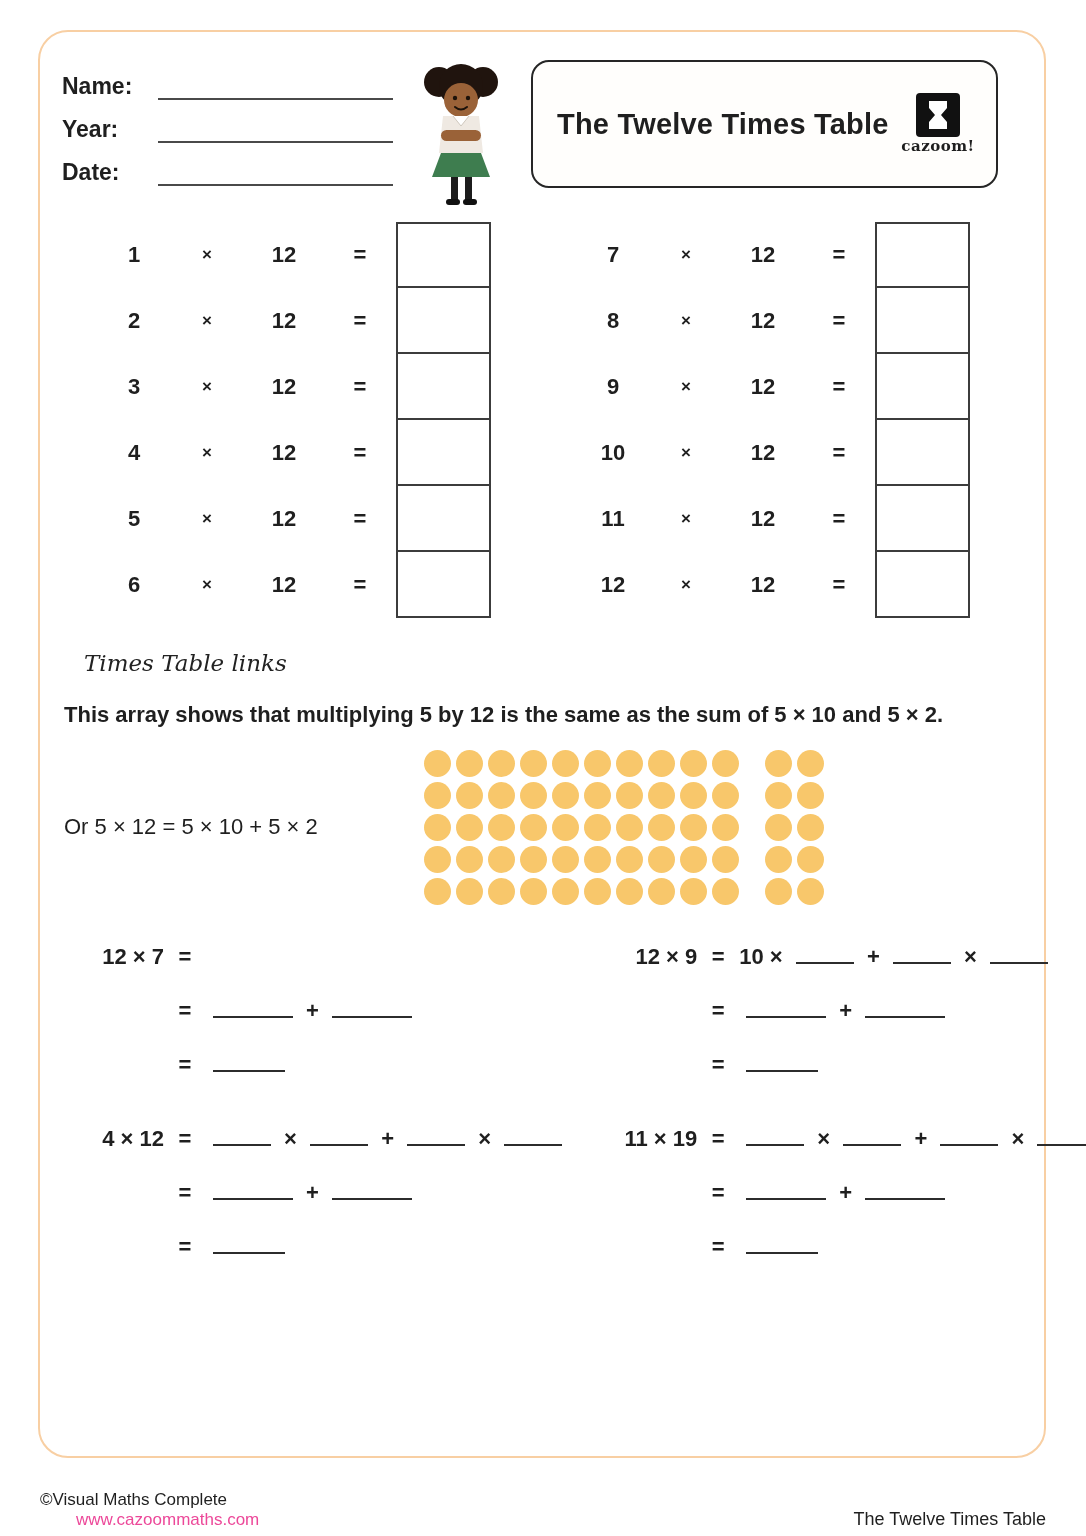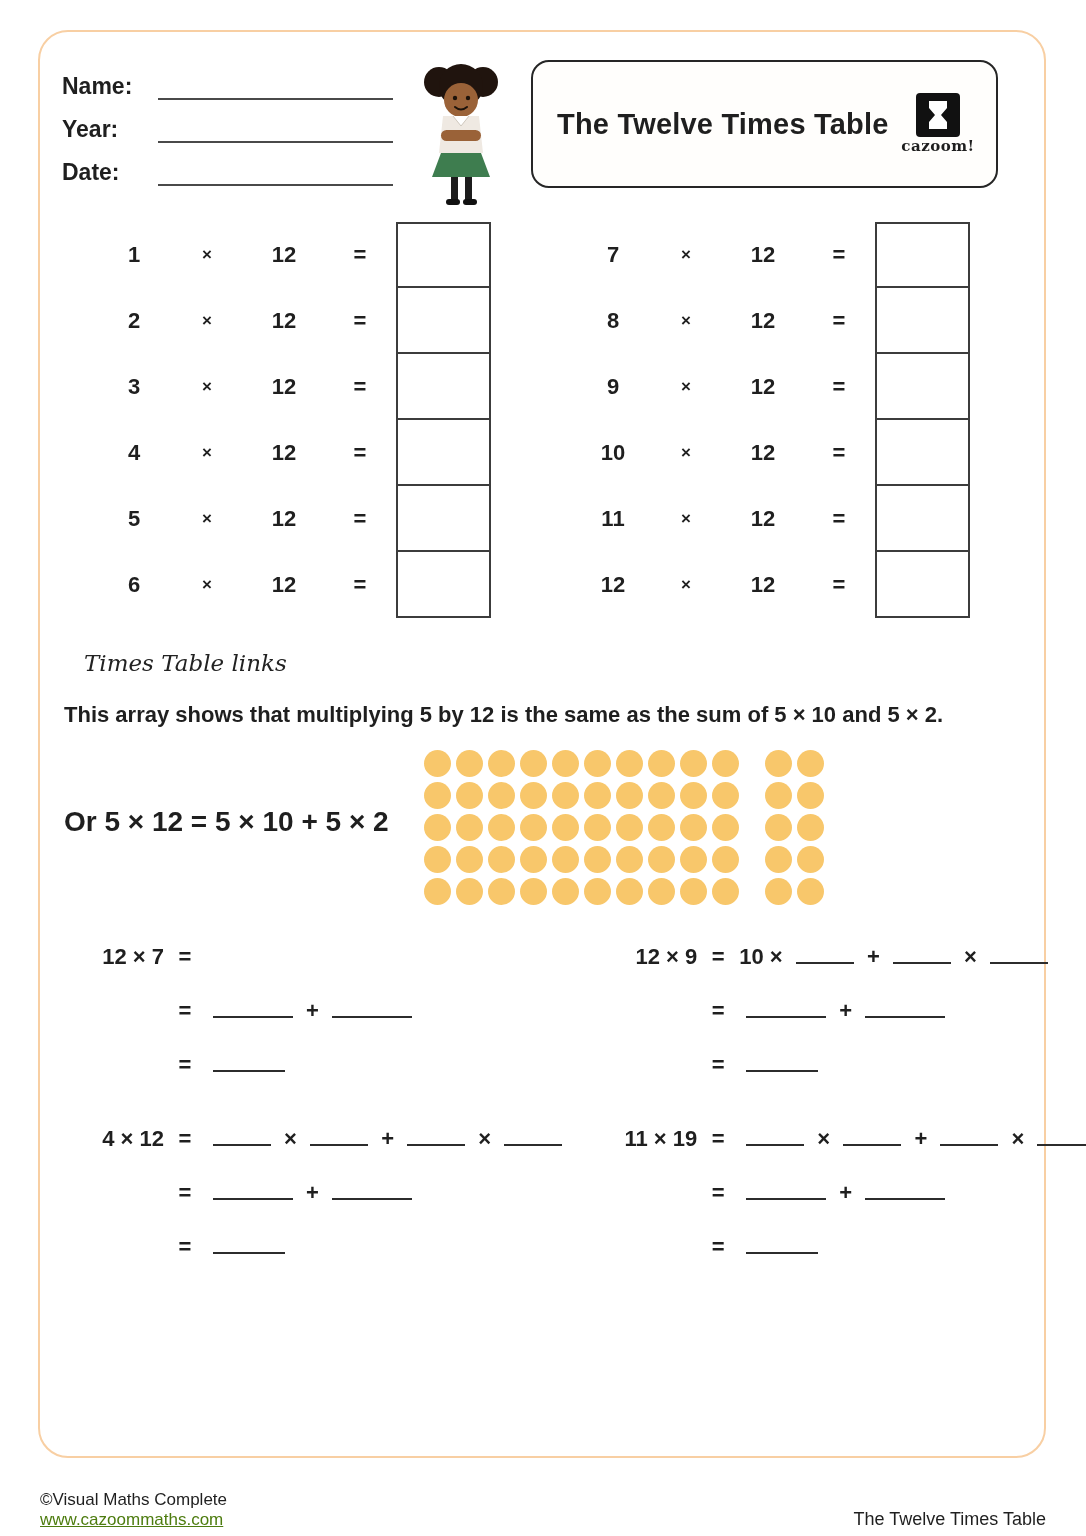--- a/index.html
+++ b/index.html
@@ -49,21 +49,21 @@
   .tcol.right{margin-left:86px;}
   .trow{display:grid;grid-template-columns:72px 74px 80px 72px 95px;align-items:center;height:66px;}
   .trow .num,.trow .mulnum,.trow .eq{text-align:center;font-weight:bold;font-size:22px;}
   .trow .op{text-align:center;font-weight:bold;font-size:17px;}
   .tbox{width:95px;height:66px;border:2px solid #3c3c3c;box-sizing:border-box;background:#fff;}
   .trow:not(:first-child) .tbox{border-top:none;}
 
   
   .caption{font-weight:bold;font-size:22px;margin:26px 0 0 26px;}
   .array-area{position:relative;margin-top:22px;min-height:168px;}
-  .or-line{position:absolute;left:26px;top:56px;font-weight:bold;font-size:28px;white-space:pre;}
+  .or-line{position:absolute;left:26px;top:64px;font-weight:normal;font-size:22px;white-space:pre;}
   .dots{margin-left:386px;}
   .dot-row{display:flex;align-items:center;margin-bottom:5px;}
   .dot{width:27px;height:27px;border-radius:50%;margin-right:5px;flex:none;}
   .dot-gap{width:21px;flex:none;}
 
   .fact{font-weight:bold;font-size:22px;margin:30px 0 0 26px;}
 
   .problems{display:grid;grid-template-columns:1fr 1fr;column-gap:26px;margin:26px 8px 0 24px;}
   .problem{margin-bottom:20px;}
   .p-line{
@@ -76,21 +76,21 @@
   .blank{display:inline-block;width:58px;height:2px;background:#2c2c2c;margin:0 7px;vertical-align:baseline;}
   .p-line.l2 .blank{width:80px;}
   .p-line.l3 .blank{width:72px;}
 
   
   .footer{
     position:absolute;left:40px;bottom:6px;width:1006px;
     display:flex;justify-content:space-between;align-items:flex-end;
   }
   .f-copy{font-size:17px;}
-  .f-link{font-size:17px;color:#4d7c0f;text-decoration:underline;cursor:pointer;}
+  .f-link{font-size:17px;color:#ec4899;cursor:pointer;margin-left:36px;}
   .f-right{font-size:18px;}
 </style>
 </head>
 <body>
 
 <div class="frame"></div>
 
 <div class="content">
 
   <header>

